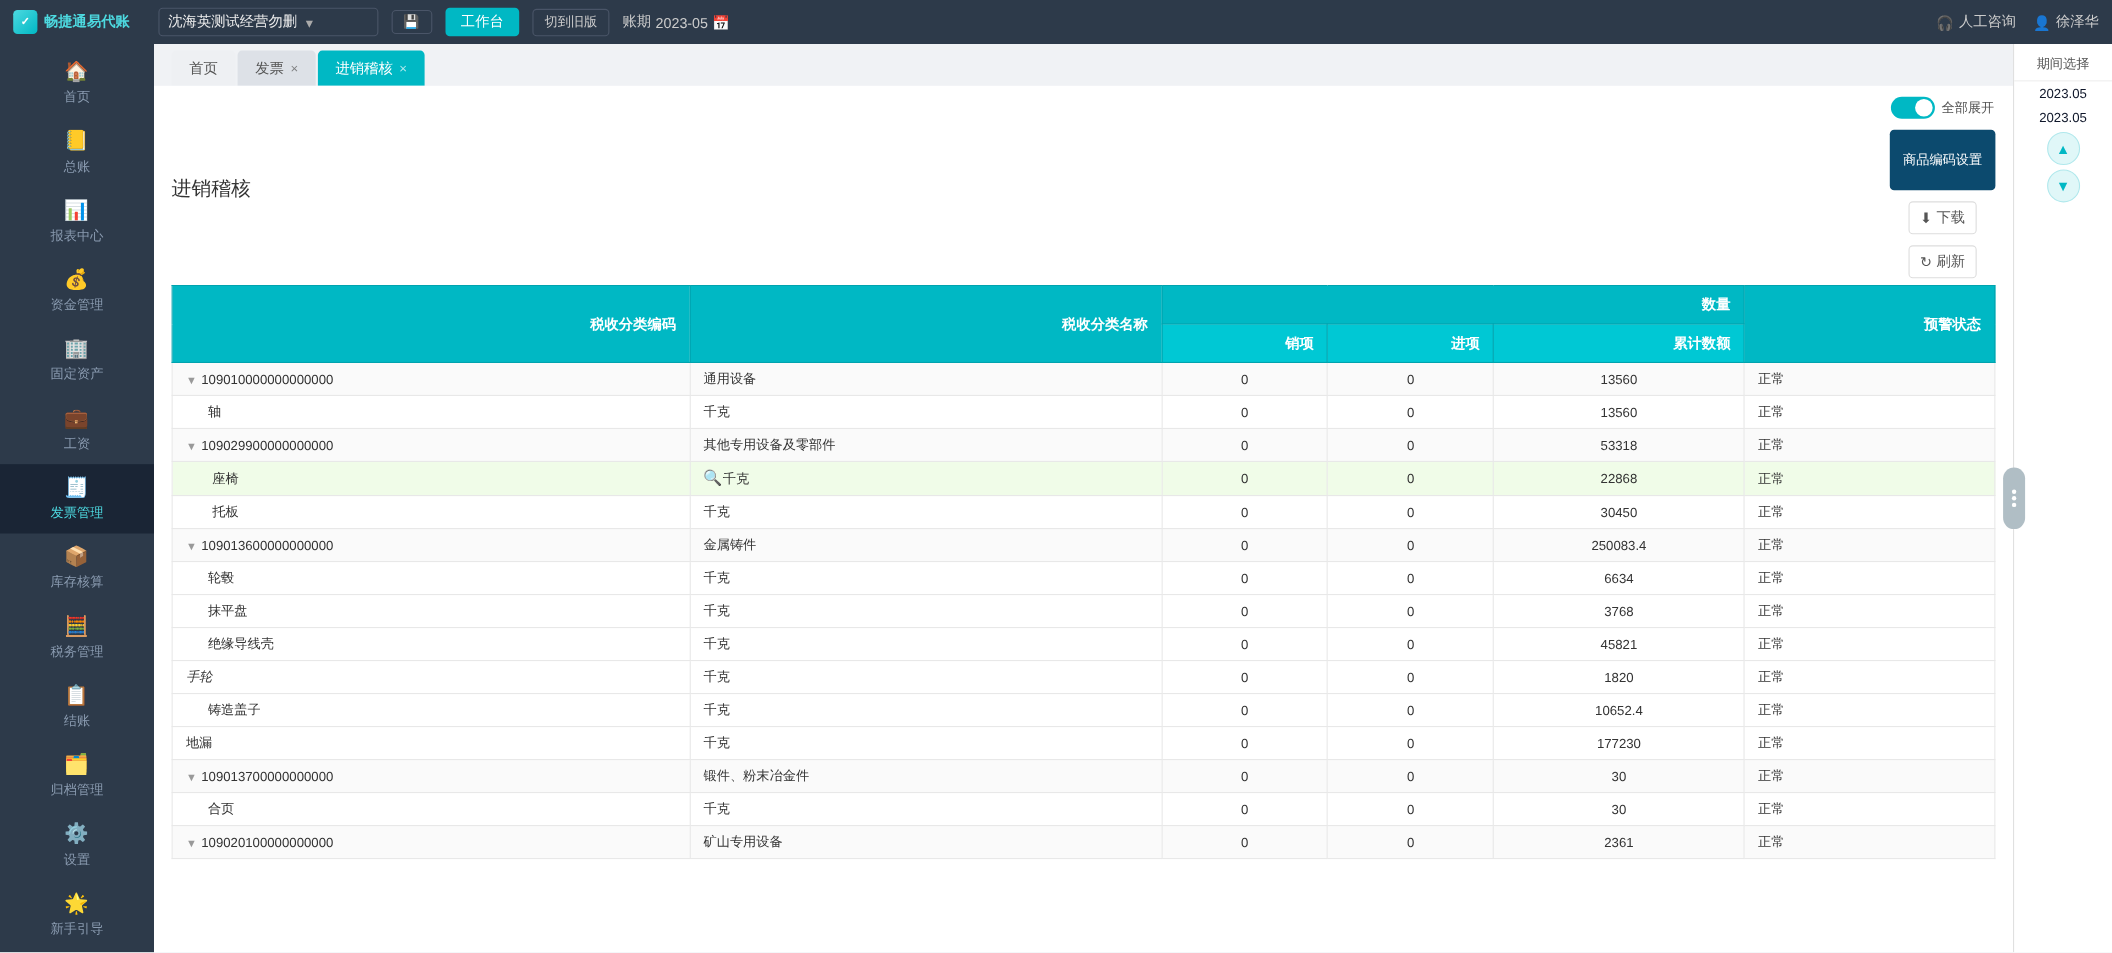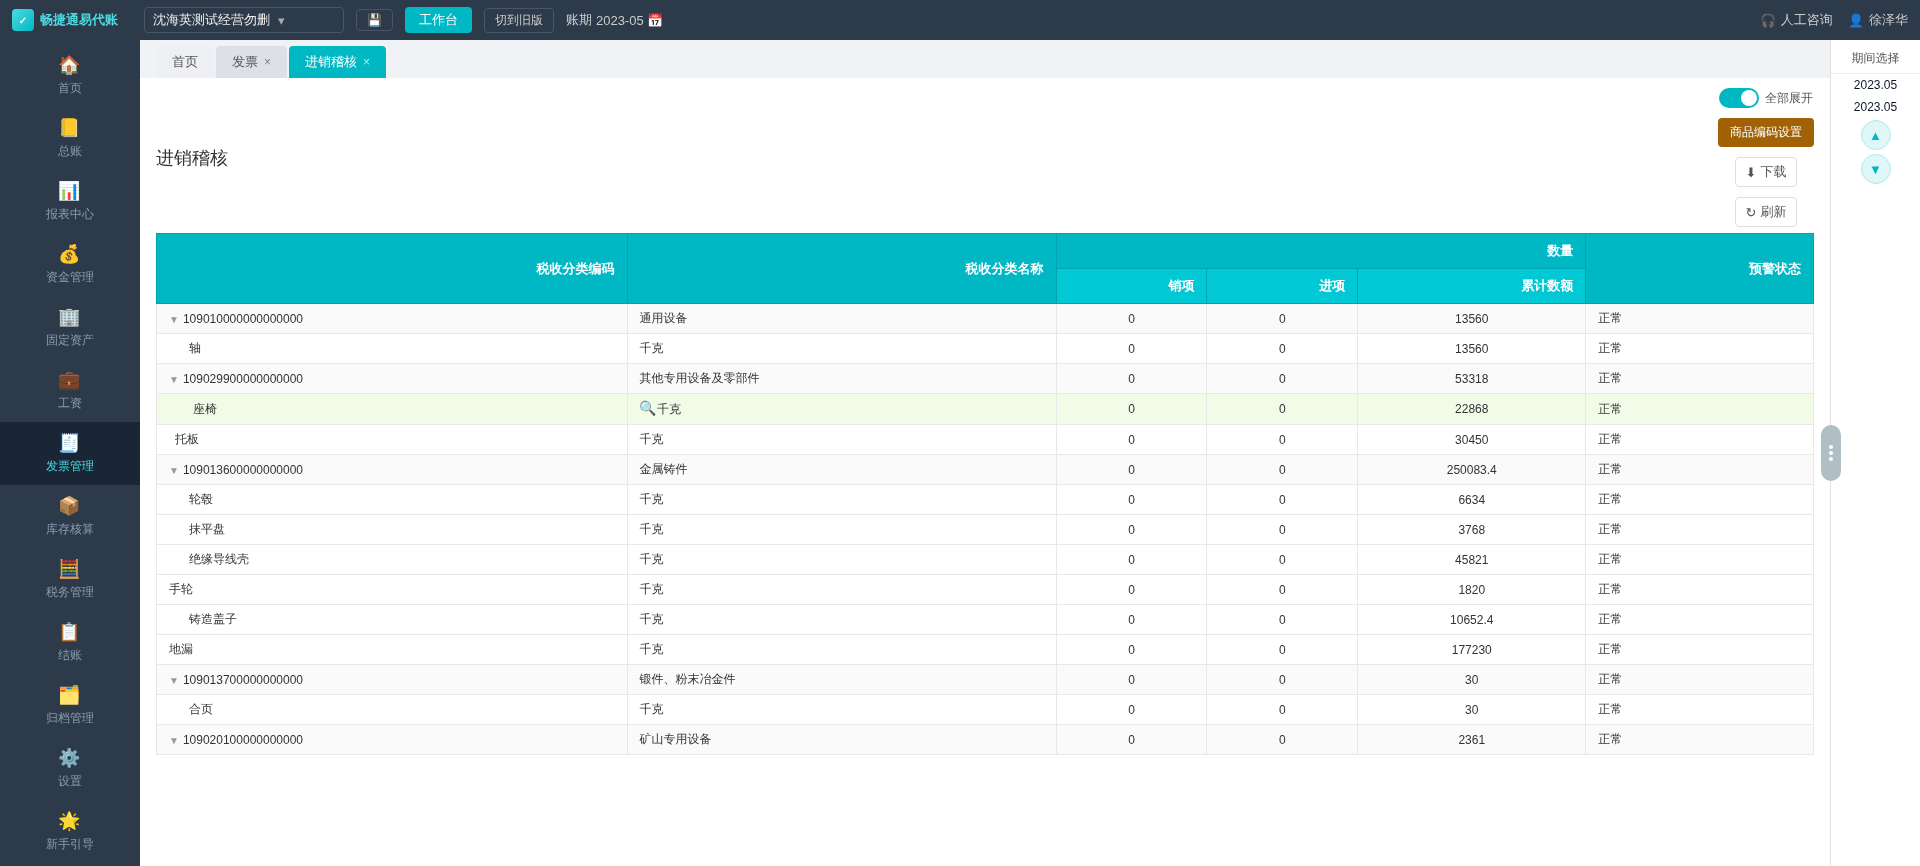--- a/index.html
+++ b/index.html
@@ -75,21 +75,21 @@
     
     .page-header {
       padding: 10px 16px 6px; display: flex; align-items: center; justify-content: space-between; flex-shrink: 0;
     }
     .page-title { font-size: 18px; color: #333; font-weight: 500; }
     .page-actions { display: flex; align-items: center; gap: 10px; flex-direction: column; }
     .toggle-switch { display: flex; align-items: center; gap: 6px; }
     .toggle-track { width: 40px; height: 20px; background: #00b8c4; border-radius: 10px; position: relative; cursor: pointer; }
     .toggle-knob { width: 16px; height: 16px; background: white; border-radius: 50%; position: absolute; top: 2px; right: 2px; }
     .toggle-label { font-size: 12px; color: #555; }
-    .btn-setting { background: #a16207; color: white; border: none; border-radius: 4px; padding: 6px 12px; cursor: pointer; font-size: 12px; }
+    .btn-setting { background: #0c4a6e; color: white; border: none; border-radius: 4px; padding: 19px 12px; cursor: pointer; font-size: 12px; }
     .btn-download { background: none; border: 1px solid #ddd; border-radius: 4px; padding: 5px 10px; cursor: pointer; color: #555; font-size: 12px; display: flex; align-items: center; gap: 4px; }
     .btn-refresh { background: none; border: 1px solid #ddd; border-radius: 4px; padding: 5px 10px; cursor: pointer; color: #555; font-size: 12px; display: flex; align-items: center; gap: 4px; }
 
     
     .table-wrapper { flex: 1; overflow: auto; padding: 0 16px 16px; }
     .data-table { width: 100%; border-collapse: collapse; border: 1px solid #e0e0e0; }
     .data-table th {
       background: #00b8c4; color: white; padding: 8px 12px; text-align: right;
       font-weight: 700; font-size: 13px; border: 1px solid #00a3ae; white-space: nowrap;
     }
@@ -309,21 +309,21 @@
     </tr>
               <tr class="highlighted">
       <td style="padding-left:36px;">座椅</td>
       <td><span class="search-icon-cell">🔍</span>千克</td>
       <td class="num-cell">0</td>
       <td class="num-cell">0</td>
       <td class="num-cell">22868</td>
       <td class="status-cell">正常</td>
     </tr>
               <tr>
-      <td style="padding-left:18px;">托板</td>
+      <td style="padding-left:36px;">托板</td>
       <td>千克</td>
       <td class="num-cell">0</td>
       <td class="num-cell">0</td>
       <td class="num-cell">30450</td>
       <td class="status-cell">正常</td>
     </tr>
               <tr class="group-row">
       <td class="code-cell"><span class="triangle-icon">▼</span>109013600000000000</td>
       <td>金属铸件</td>
       <td class="num-cell">0</td>
@@ -349,21 +349,21 @@
     </tr>
               <tr>
       <td style="padding-left:32px;">绝缘导线壳</td>
       <td>千克</td>
       <td class="num-cell">0</td>
       <td class="num-cell">0</td>
       <td class="num-cell">45821</td>
       <td class="status-cell">正常</td>
     </tr>
               <tr>
-      <td style="">手轮</td>
+      <td style="font-style:italic;">手轮</td>
       <td>千克</td>
       <td class="num-cell">0</td>
       <td class="num-cell">0</td>
       <td class="num-cell">1820</td>
       <td class="status-cell">正常</td>
     </tr>
               <tr>
       <td style="padding-left:32px;">铸造盖子</td>
       <td>千克</td>
       <td class="num-cell">0</td>

